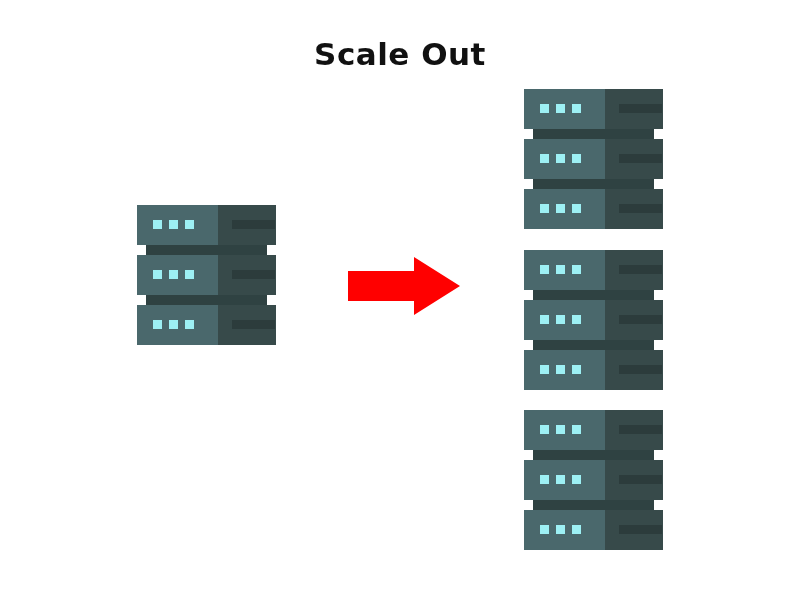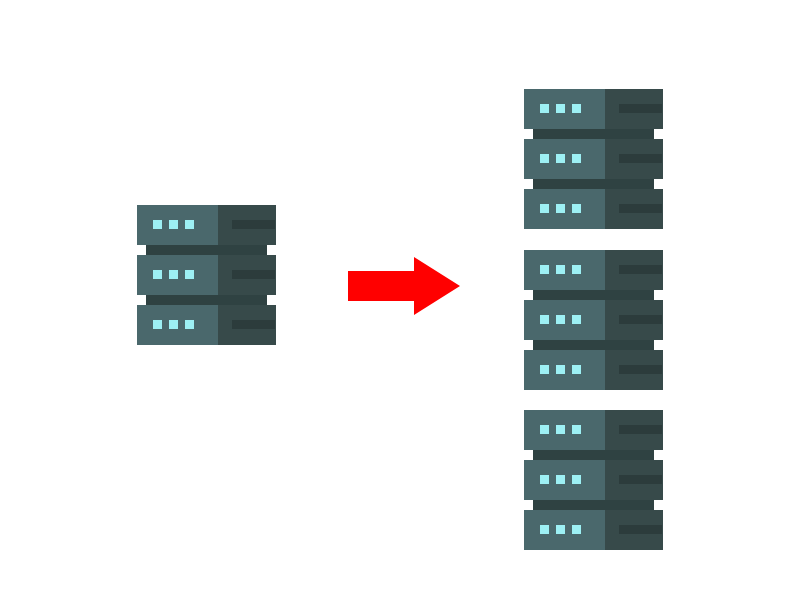--- a/index.html
+++ b/index.html
@@ -117,20 +117,21 @@
     top: 257px;
     width: 112px;
     height: 58px;
   }
 </style>
 </head>
 <body>
 
 <div id="canvas">
 
+  <div id="diagram-title">Scale Out</div>
 
   <div class="server-stack" style="left:137px; top:205px;">
 
     <div class="server-unit" style="top:0px;">
       <div class="unit-left">
         <div class="led-row">
           <span class="led"></span>
           <span class="led"></span>
           <span class="led"></span>
         </div>

